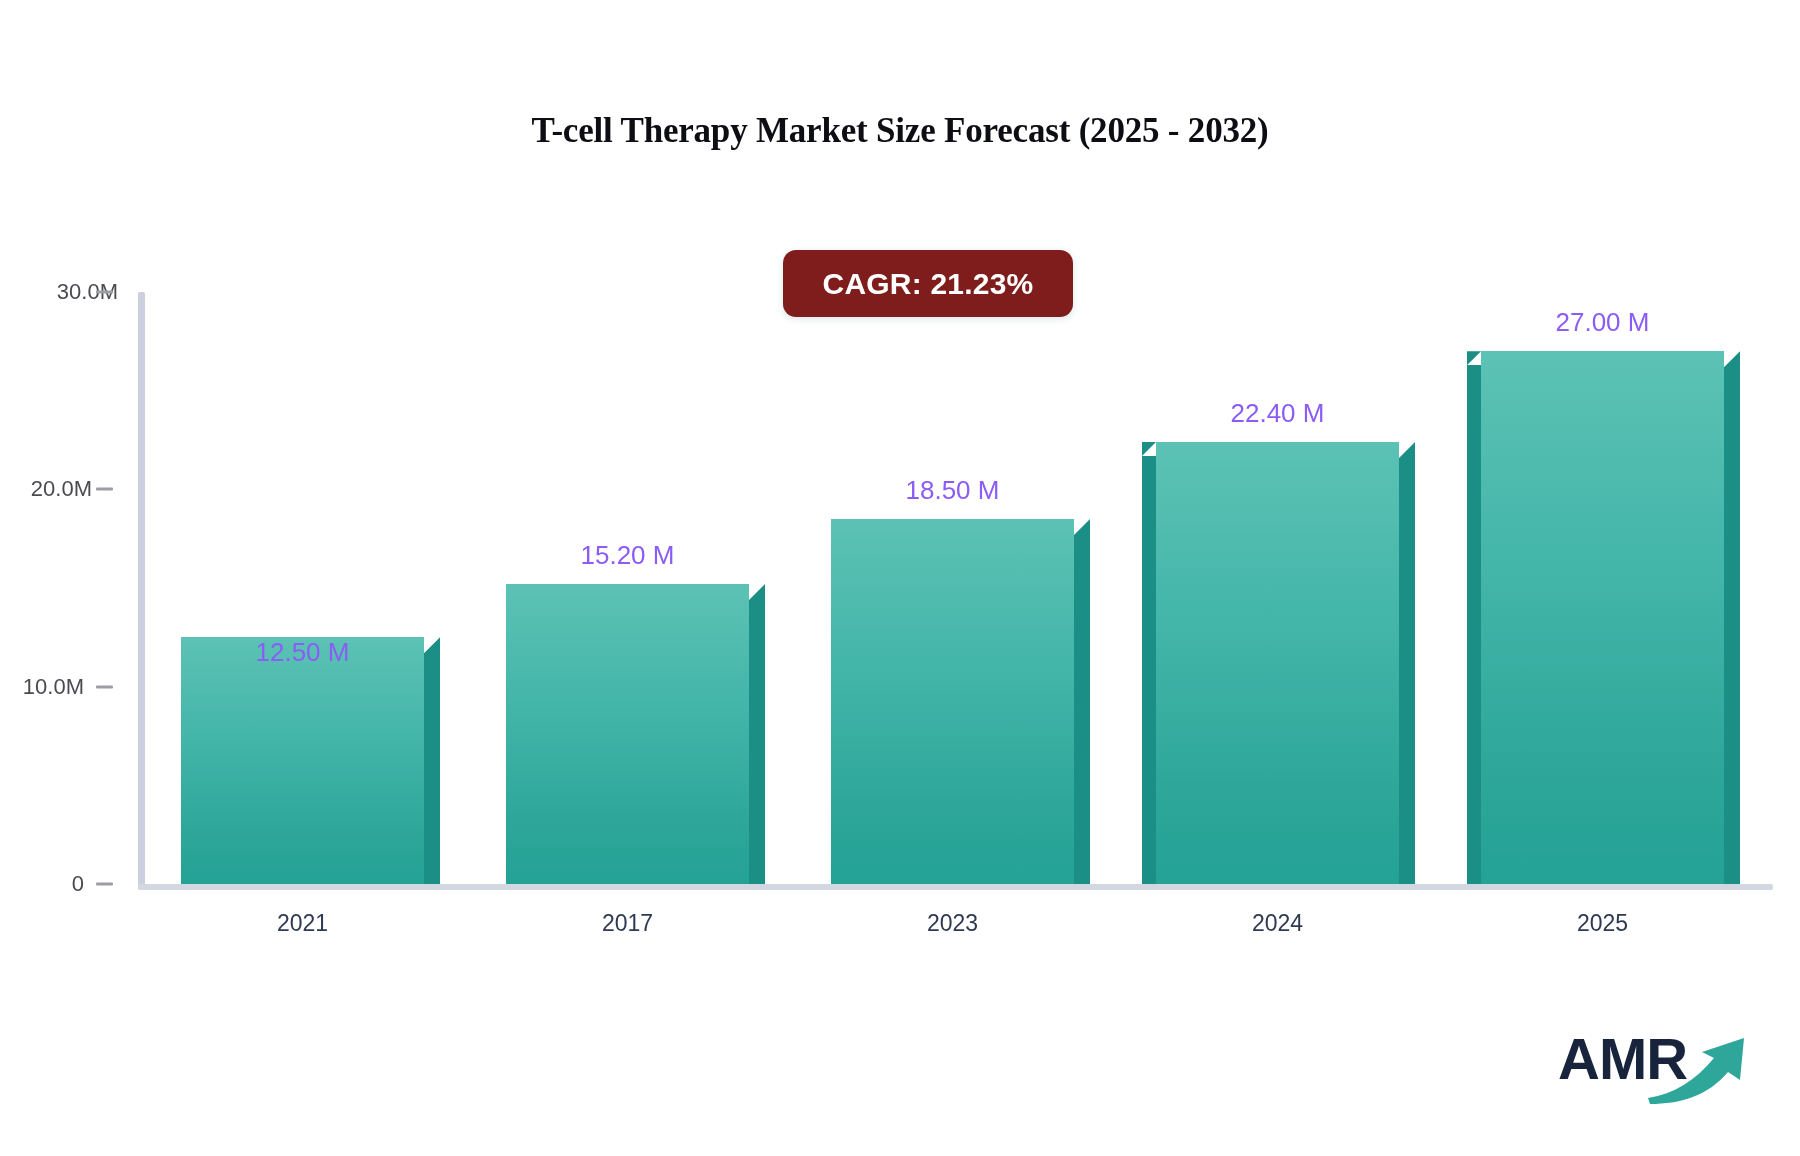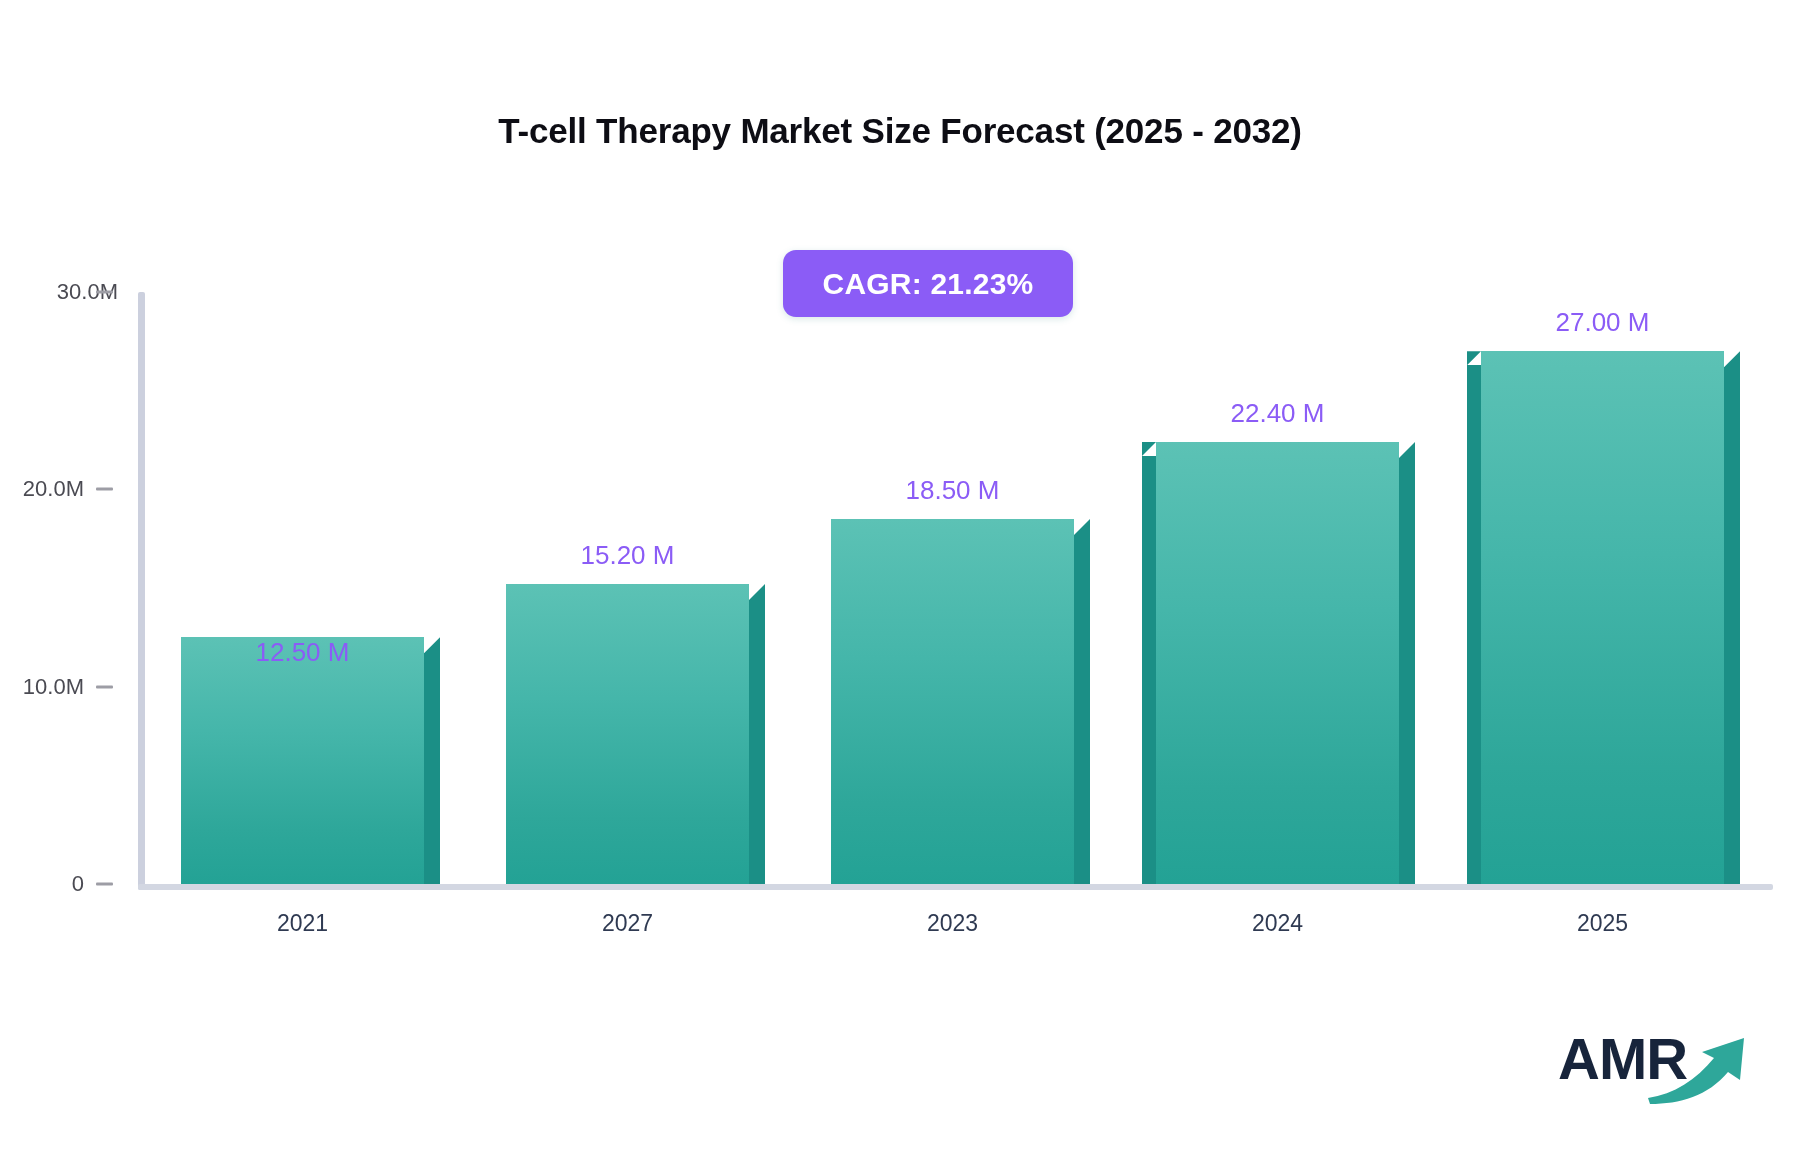--- a/index.html
+++ b/index.html
@@ -33,40 +33,41 @@
   #title {
     position: absolute;
     left: 0; top: 112px;
     width: 1800px;
     text-align: center;
     font-size: 35px;
     font-weight: bold;
     color: #0d0d14;
     letter-spacing: -0.2px;
     line-height: 1.1;
+    font-family: Liberation Serif, serif;
   }
   #subtitle {
     position: absolute;
     left: 0; top: 170px;
     width: 1800px;
     text-align: center;
     font-size: 26px;
     font-weight: bold;
     color: #4e6383;
     line-height: 1.1;
   }
 
   
   #cagr-badge {
     position: absolute;
     left: 783px;
     top: 250px;
     width: 290px;
     height: 67px;
-    background: #8b5cf6;
+    background: #7f1d1d;
     border-radius: 13px;
     display: flex;
     align-items: center;
     justify-content: center;
     box-shadow: 0 2px 7px rgba(40,130,120,0.18);
   }
   #cagr-badge .cagr-text {
     color: #ffffff;
     font-size: 30px;
     font-weight: bold;
@@ -210,29 +211,29 @@
   </div>
 
   <div id="y-axis-line"></div>
   <div id="x-axis-line"></div>
 
   <div id="y-axis">
       <div class="y-tick-label" style="top: 884px; left: 0px; width: 84px;">0</div>
       <div class="y-tick-dash" style="top: 884px; left: 96px;"></div>
       <div class="y-tick-label" style="top: 686.667px; left: 0px; width: 84px;">10.0M</div>
       <div class="y-tick-dash" style="top: 686.667px; left: 96px;"></div>
-      <div class="y-tick-label" style="top: 489.333px; left: 0px; width: 84px;">20.0M</div>
+      <div class="y-tick-label" style="top: 489.333px; left: 0px; width: 84px; padding-left: 8px;">20.0M</div>
       <div class="y-tick-dash" style="top: 489.333px; left: 96px;"></div>
       <div class="y-tick-label" style="top: 292px; left: 0px; width: 84px; margin-left: 34px;">30.0M</div>
       <div class="y-tick-dash" style="top: 292px; left: 96px;"></div>
     </div>
   <div id="plot"></div>
   <div id="x-axis">
       <div class="x-tick-label" style="left: 182.5px;">2021</div>
-      <div class="x-tick-label" style="left: 507.5px;">2027</div>
+      <div class="x-tick-label" style="left: 507.5px;">2017</div>
       <div class="x-tick-label" style="left: 832.5px;">2023</div>
       <div class="x-tick-label" style="left: 1157.5px;">2024</div>
       <div class="x-tick-label" style="left: 1482.5px;">2025</div>
     </div>
 
   <div id="amr-logo">
     <span class="amr-text">AMR</span>
     <svg class="amr-arrow" viewBox="0 0 110 72">
       <path d="M4 66 C 30 62, 52 48, 70 26 L 58 20 L 100 6 L 96 48 L 84 40 C 64 64, 36 72, 6 72 Z" fill="#2ea79a"></path>
     </svg>

